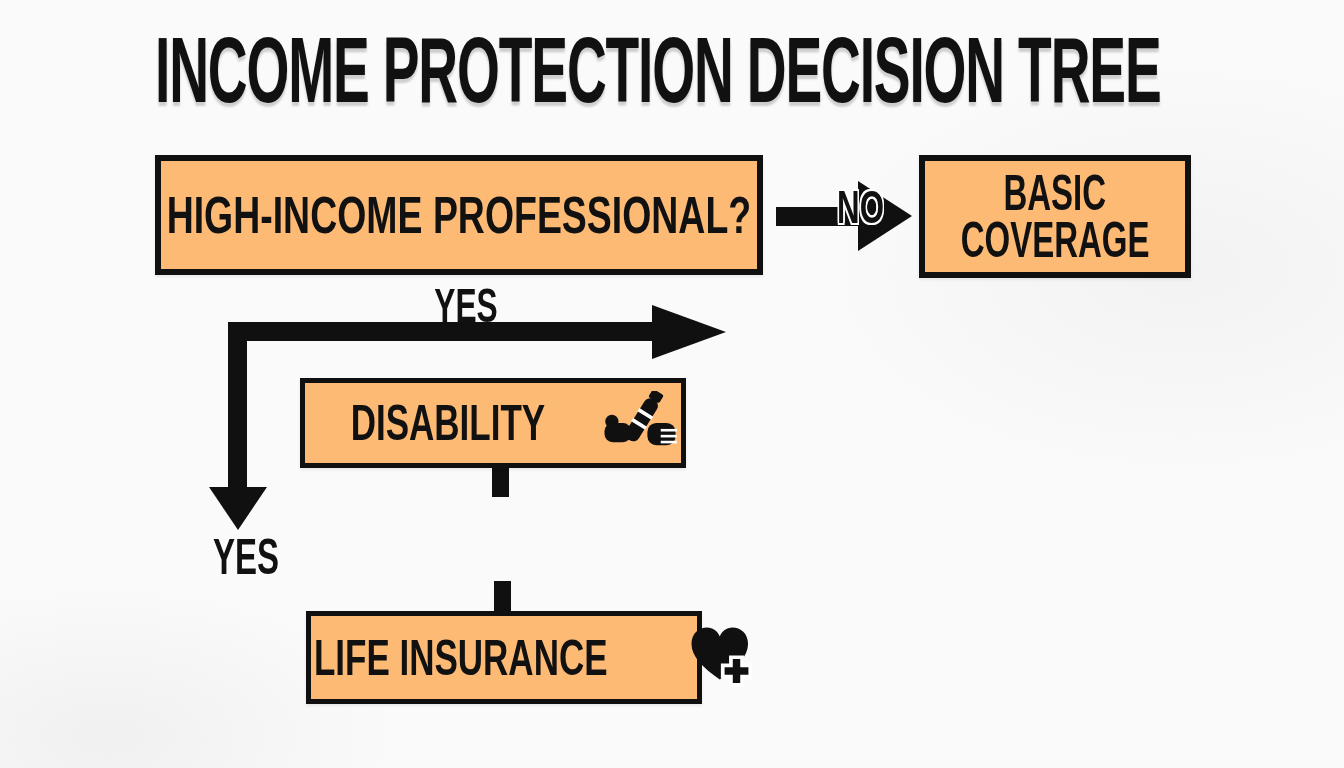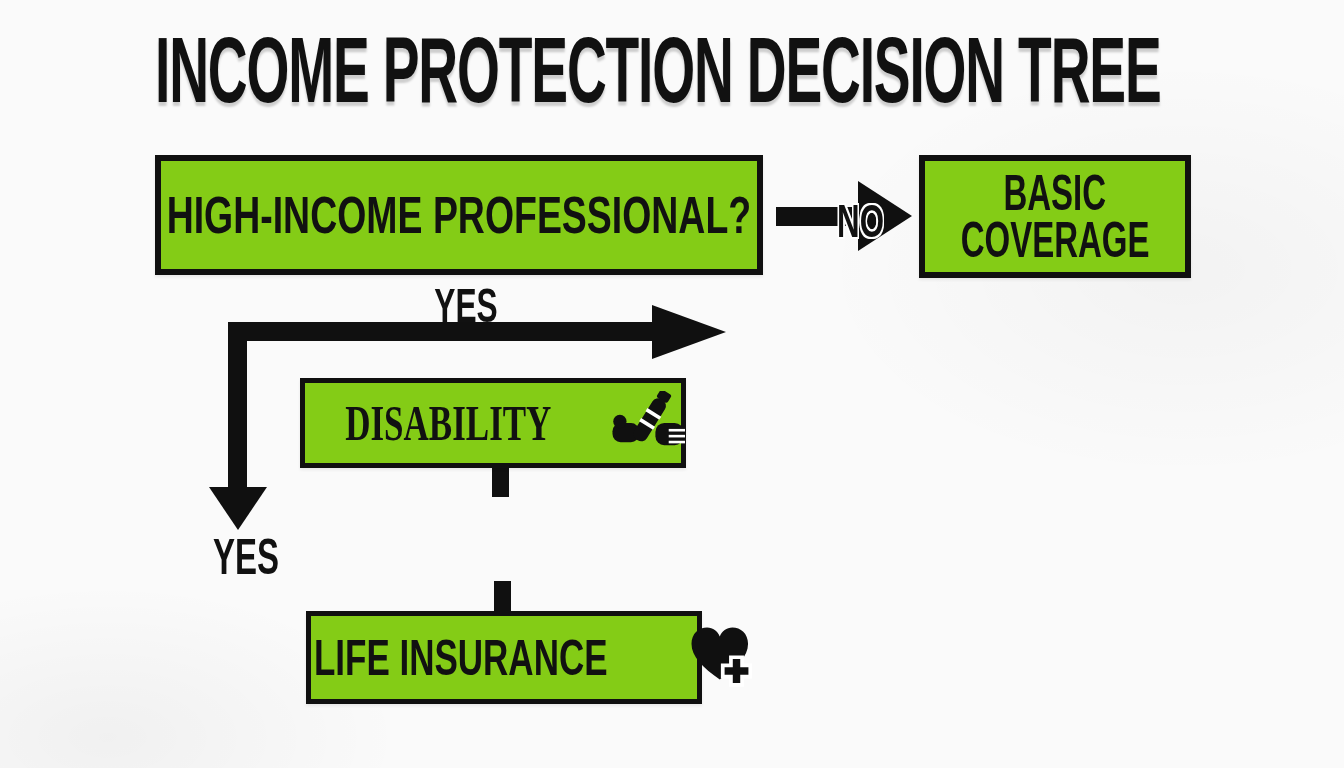--- a/index.html
+++ b/index.html
@@ -18,42 +18,42 @@
   
   .title{
     position:absolute;left:155px;top:24px;
     font-size:92px;font-weight:700;line-height:1;letter-spacing:-2px;
     text-shadow:0 4px 3px rgba(0,0,0,0.18);
   }
   .title .cond{transform:scaleX(0.60);transform-origin:left center;}
 
   
   .box{
-    position:absolute;background:#84cc16;border:6px solid #101010;
+    position:absolute;background:#fdba74;border:6px solid #101010;
     display:flex;align-items:center;justify-content:center;gap:16px;
     box-shadow:0 2px 3px rgba(0,0,0,0.07);
     box-sizing:border-box;
   }
   .box-question{left:155px;top:155px;width:608px;height:120px;}
   .box-question .cond{font-size:52px;transform:scaleX(0.72);}
   .box-basic{left:919px;top:155px;width:272px;height:123px;flex-direction:column;gap:0;}
   .box-basic .cond{font-size:50px;line-height:0.94;transform:scaleX(0.66);}
   .box-item{border-width:5px;}
-  .box-disability{left:300px;top:378px;width:386px;height:90px;font-family:Liberation Serif, serif;}
+  .box-disability{left:300px;top:378px;width:386px;height:90px;}
   .box-liability{left:298px;top:492px;width:385px;height:94px;}
   .box-life{left:306px;top:611px;width:396px;height:93px;}
   .box-item .cond{font-size:50px;transform:scaleX(0.70);}
 
   
   .shaft{position:absolute;background:#101010;}
   .no-shaft{left:776px;top:207px;width:94px;height:19px;}
   .no-head{position:absolute;left:858px;top:181px;width:0;height:0;
     border-left:54px solid #101010;border-top:35px solid transparent;border-bottom:35px solid transparent;}
   .no-label{
-    position:absolute;left:826px;top:194px;font-size:46px;font-weight:700;
+    position:absolute;left:826px;top:180px;font-size:46px;font-weight:700;
     text-shadow:-2px -2px 0 #fff,2px -2px 0 #fff,-2px 2px 0 #fff,2px 2px 0 #fff,0 -2px 0 #fff,0 2px 0 #fff,-2px 0 0 #fff,2px 0 0 #fff;
     text-decoration:underline;
   }
   .no-label .cond{transform:scaleX(0.68);}
 
   .yes-top{position:absolute;left:418px;top:278px;width:94px;text-align:center;font-size:48px;font-weight:700;}
   .yes-top .cond{transform:scaleX(0.66);}
   .arrow-right-shaft{left:228px;top:322px;width:428px;height:19px;}
   .arrow-right-head{position:absolute;left:652px;top:305px;width:0;height:0;
     border-left:74px solid #101010;border-top:27px solid transparent;border-bottom:27px solid transparent;}

